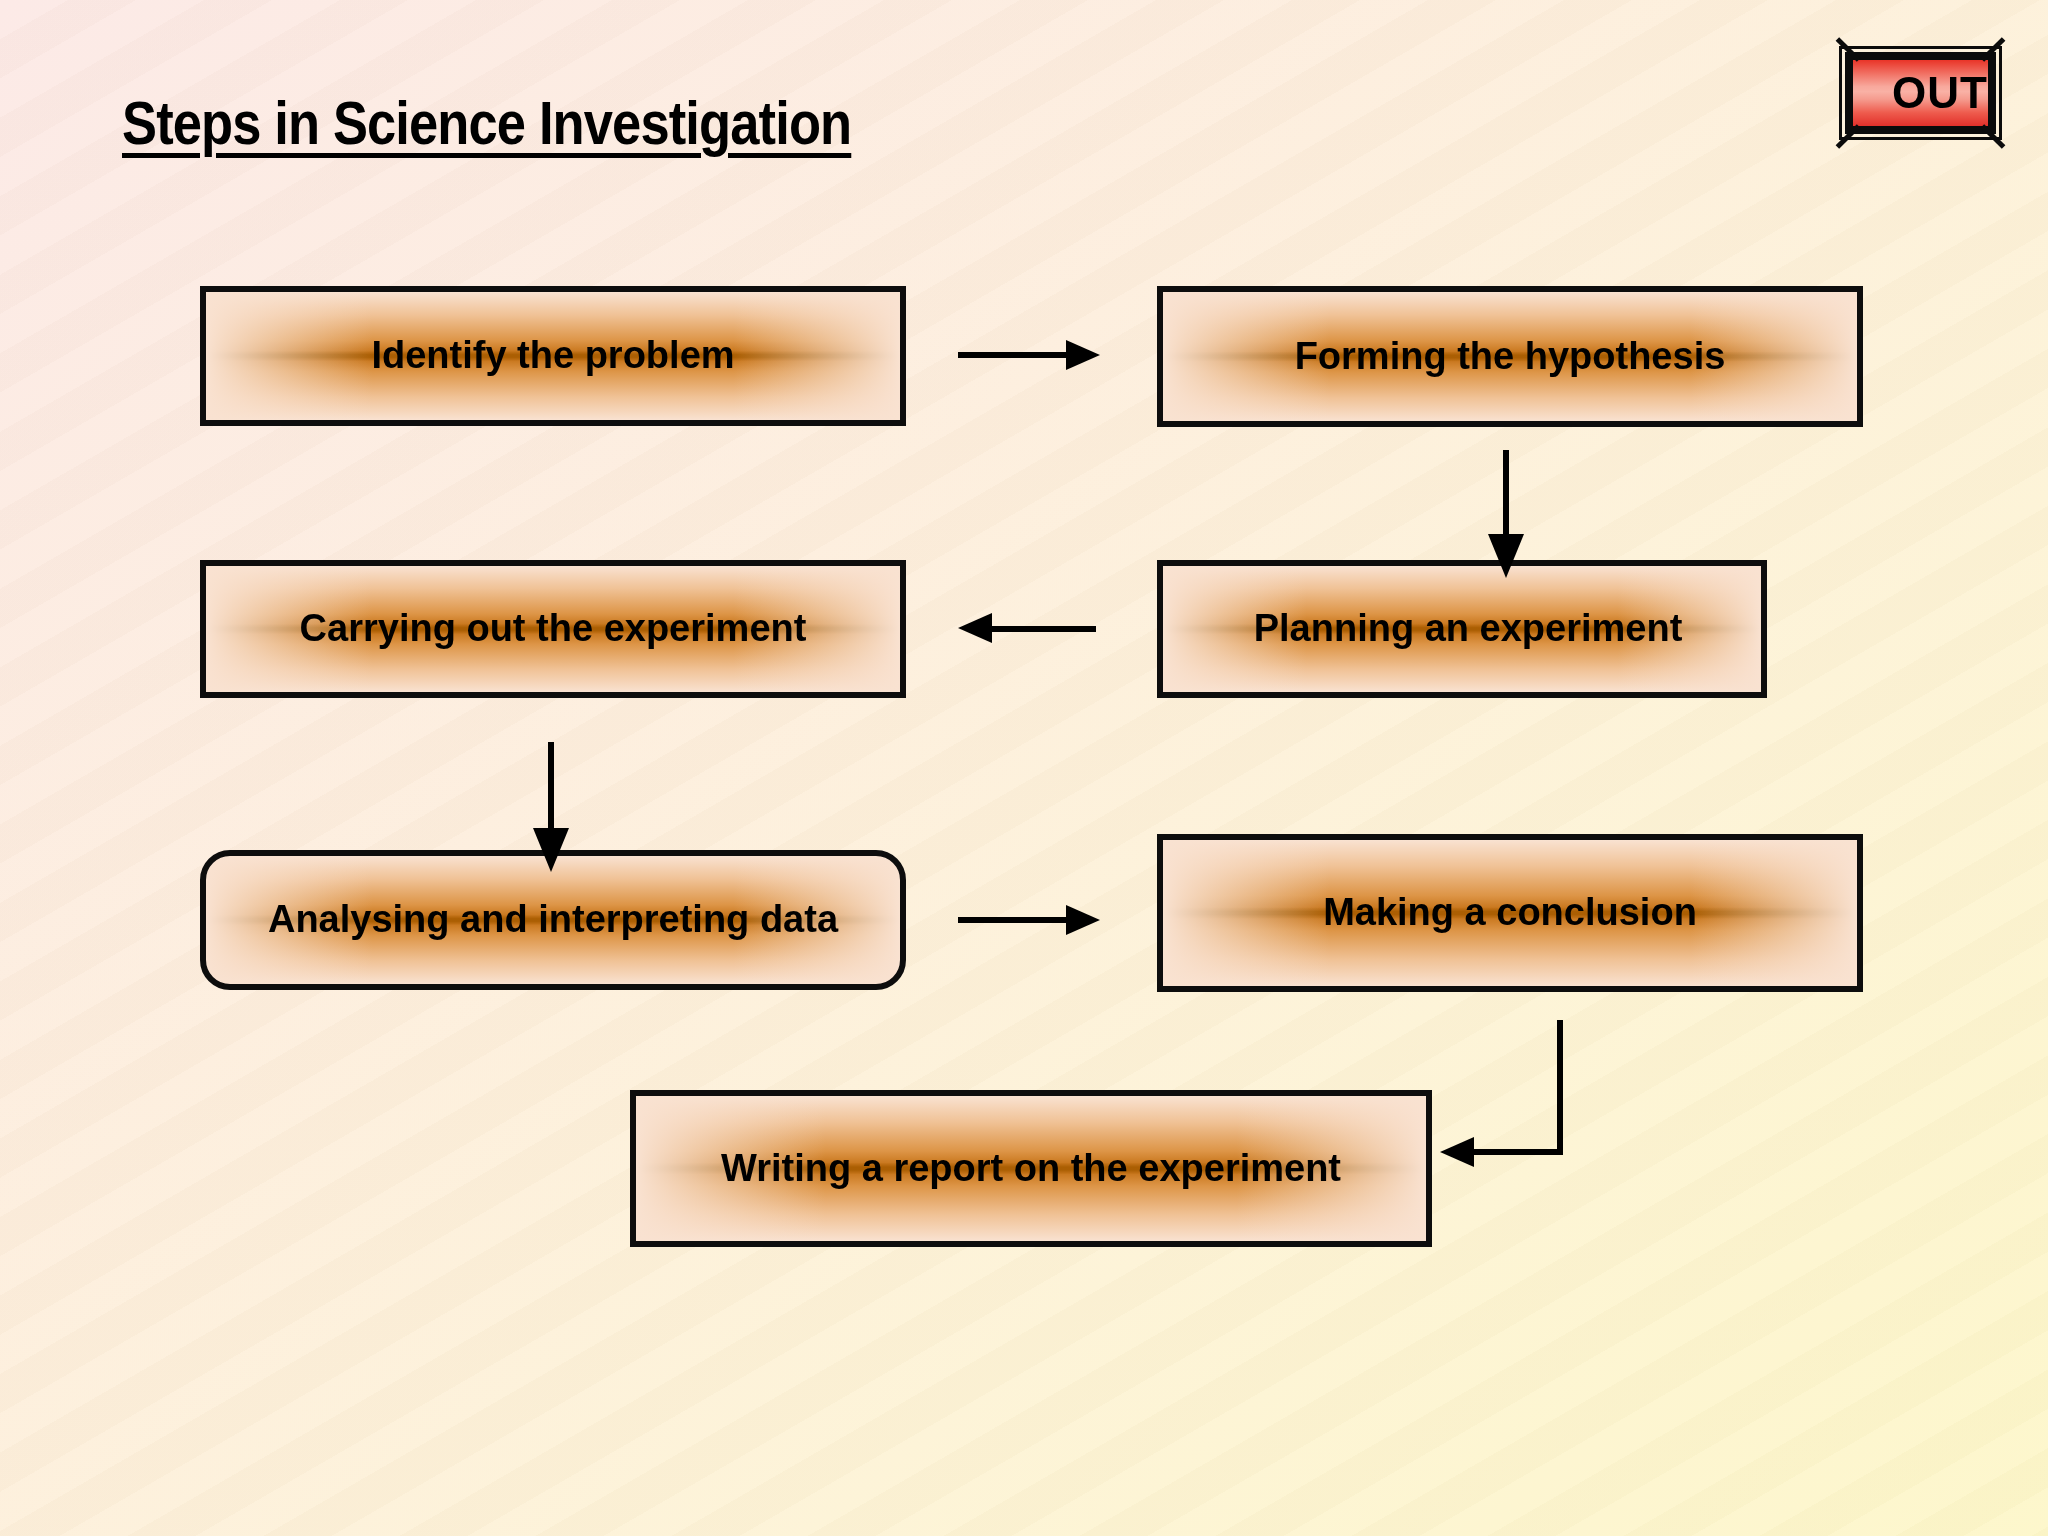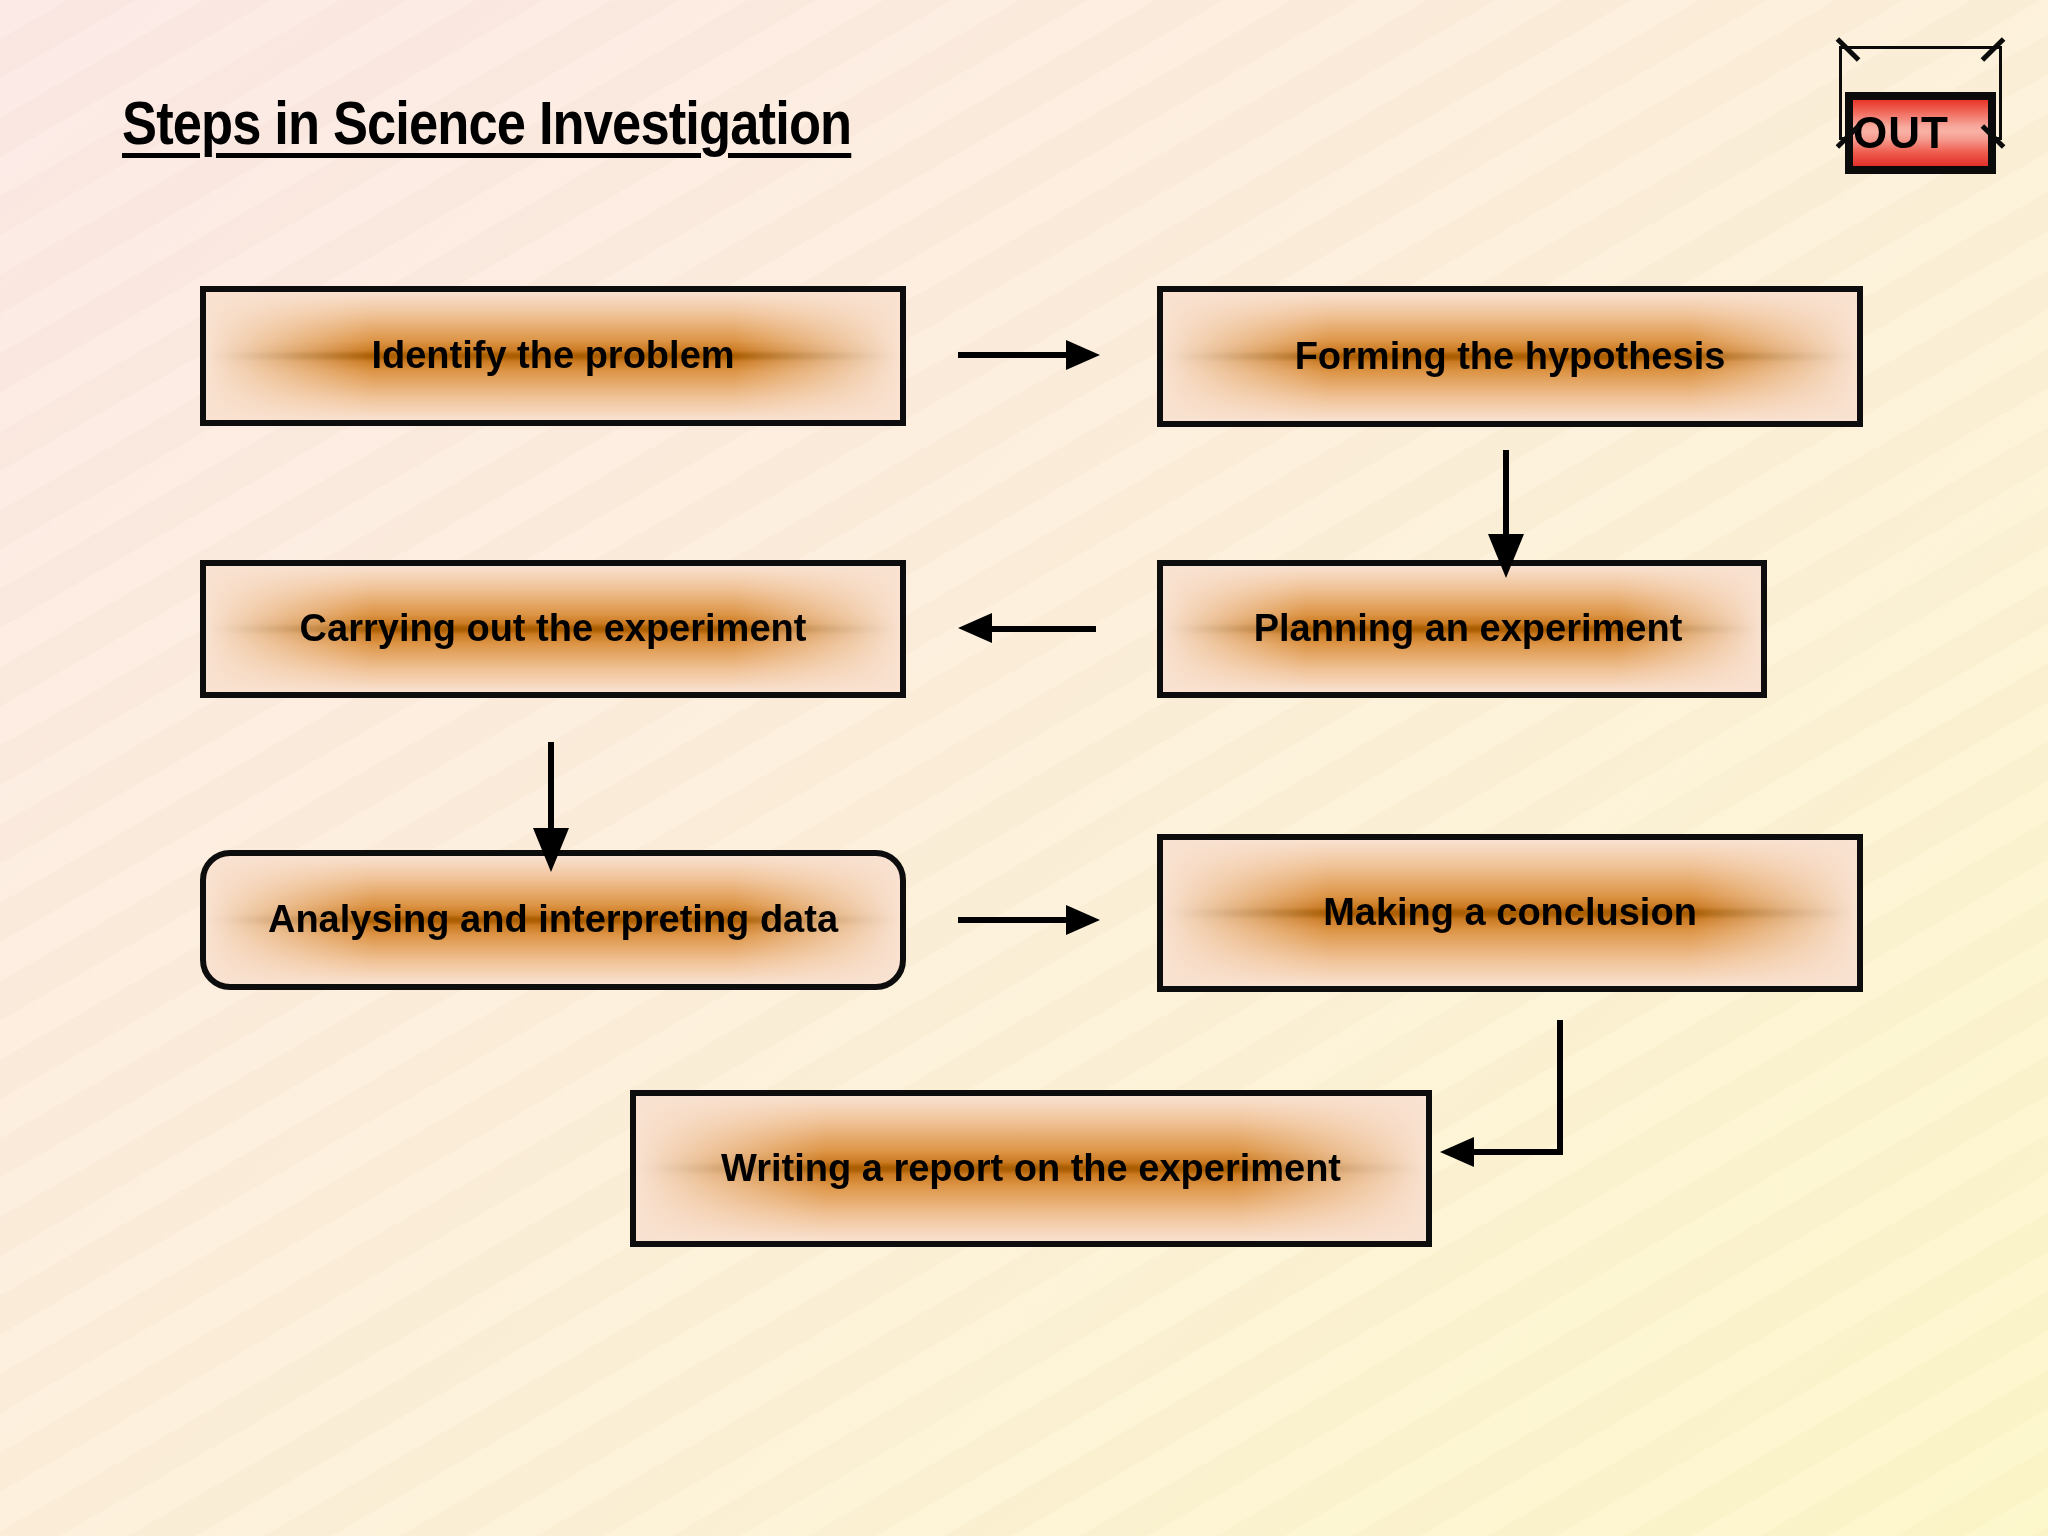--- a/index.html
+++ b/index.html
@@ -47,22 +47,21 @@
   }
   #out-button .panel {
     width: 100%;
     height: 100%;
     border: 8px solid #0b0b0b;
     background: linear-gradient(to bottom,
       #e93428 0%, #f0695c 18%, #f8a89c 40%, #f9b1a5 48%,
       #f59a8d 60%, #ee5b4d 80%, #e2302a 100%);
     display: flex;
     align-items: center;
-    justify-content: flex-start;
-    margin-top: 40px;
+    justify-content: flex-end;
   }
   #out-button .panel span {
     font-size: 44px;
     font-weight: 700;
     letter-spacing: 1px;
     line-height: 1;
   }
   .tick {
     position: absolute;
     width: 30px;

